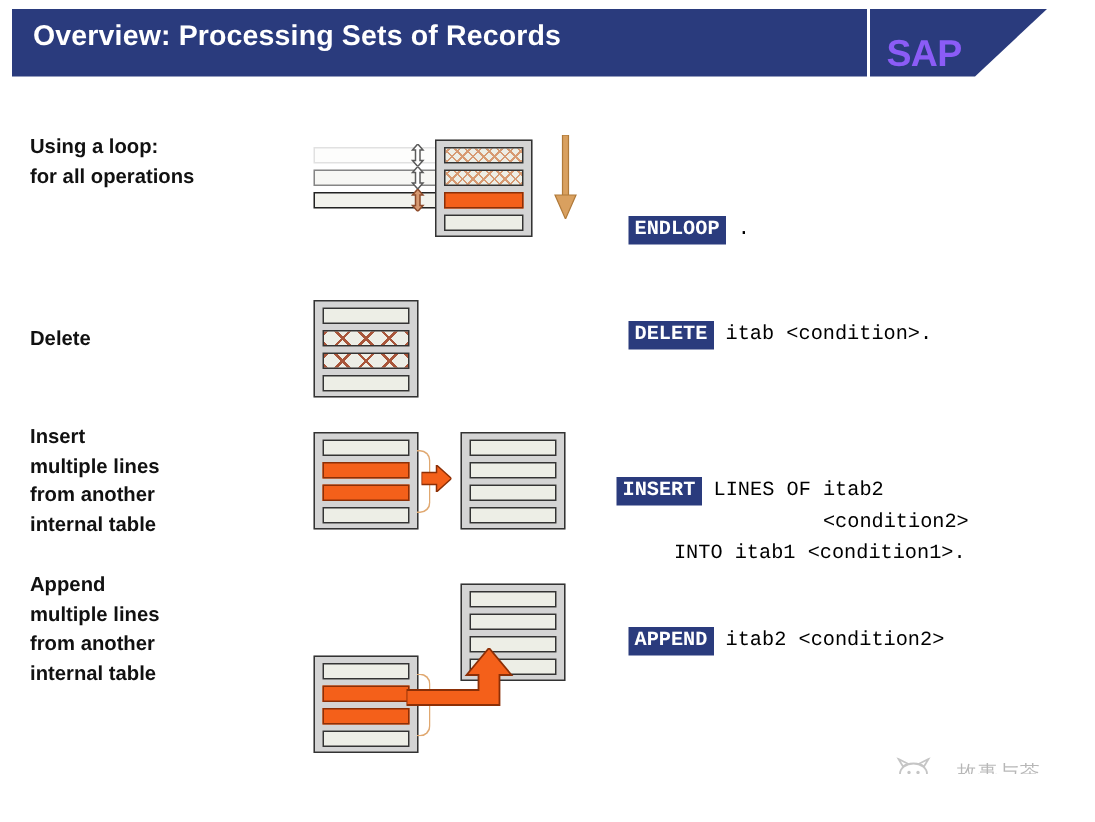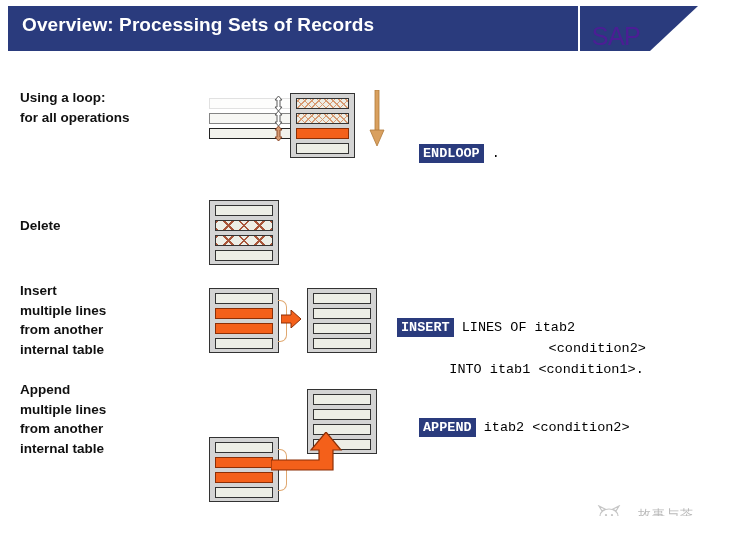--- a/index.html
+++ b/index.html
@@ -56,22 +56,22 @@
     color: #ffffff;
     letter-spacing: 0.1px;
     white-space: nowrap;
   }
   #sap-logo {
     position: absolute;
     left: 585px;
     top: 22px;
     width: 62px;
     font-size: 25px;
-    font-weight: normal;
-    color: #4c1d95;
+    font-weight: bold;
+    color: #8b5cf6;
     letter-spacing: -0.5px;
     text-align: center;
   }
 
   
   .row-label {
     position: absolute;
     font-size: 13.5px;
     font-weight: bold;
     color: #111111;
@@ -258,20 +258,21 @@
 
   <div class="row-label" style="left:20px; top:216px;">Delete</div>
 
   <div class="tbl" style="left:209px; top:200px; width:70px; height:65px;">
     <div class="trow"></div>
     <div class="trow crossed"></div>
     <div class="trow crossed"></div>
     <div class="trow"></div>
   </div>
 
+  <div class="code-line" style="left:419px; top:216px;"><span class="kw">DELETE</span><span> itab &lt;condition&gt;.</span></div>
 
   <div class="row-label" style="left:20px; top:281px;">Insert
 multiple lines
 from another
 internal table</div>
 
   <div class="tbl" style="left:209px; top:288px; width:70px; height:65px;">
     <div class="trow"></div>
     <div class="trow solid"></div>
     <div class="trow solid"></div>
@@ -284,21 +285,21 @@
     <path d="M0 5 L10 5 L10 0 L20 9 L10 18 L10 13 L0 13 Z" fill="#f4601a" stroke="#8c2f06" stroke-width="1"></path>
   </svg>
 
   <div class="tbl" style="left:307px; top:288px; width:70px; height:65px;">
     <div class="trow"></div>
     <div class="trow"></div>
     <div class="trow"></div>
     <div class="trow"></div>
   </div>
 
-  <div class="code-line" style="left:397px; top:320px;"><span class="kw">INSERT</span><span> LINES OF itab2</span></div>
+  <div class="code-line" style="left:411px; top:320px;"><span class="kw">INSERT</span><span> LINES OF itab2</span></div>
   <div class="code-line" style="left:419px; top:341px;">                &lt;condition2&gt;</div>
   <div class="code-line" style="left:425px; top:362px;text-align:right;">   INTO itab1 &lt;condition1&gt;.</div>
 
   <div class="row-label" style="left:20px; top:380px;">Append
 multiple lines
 from another
 internal table</div>
 
   <div class="tbl" style="left:307px; top:389px; width:70px; height:65px;">
     <div class="trow"></div>

